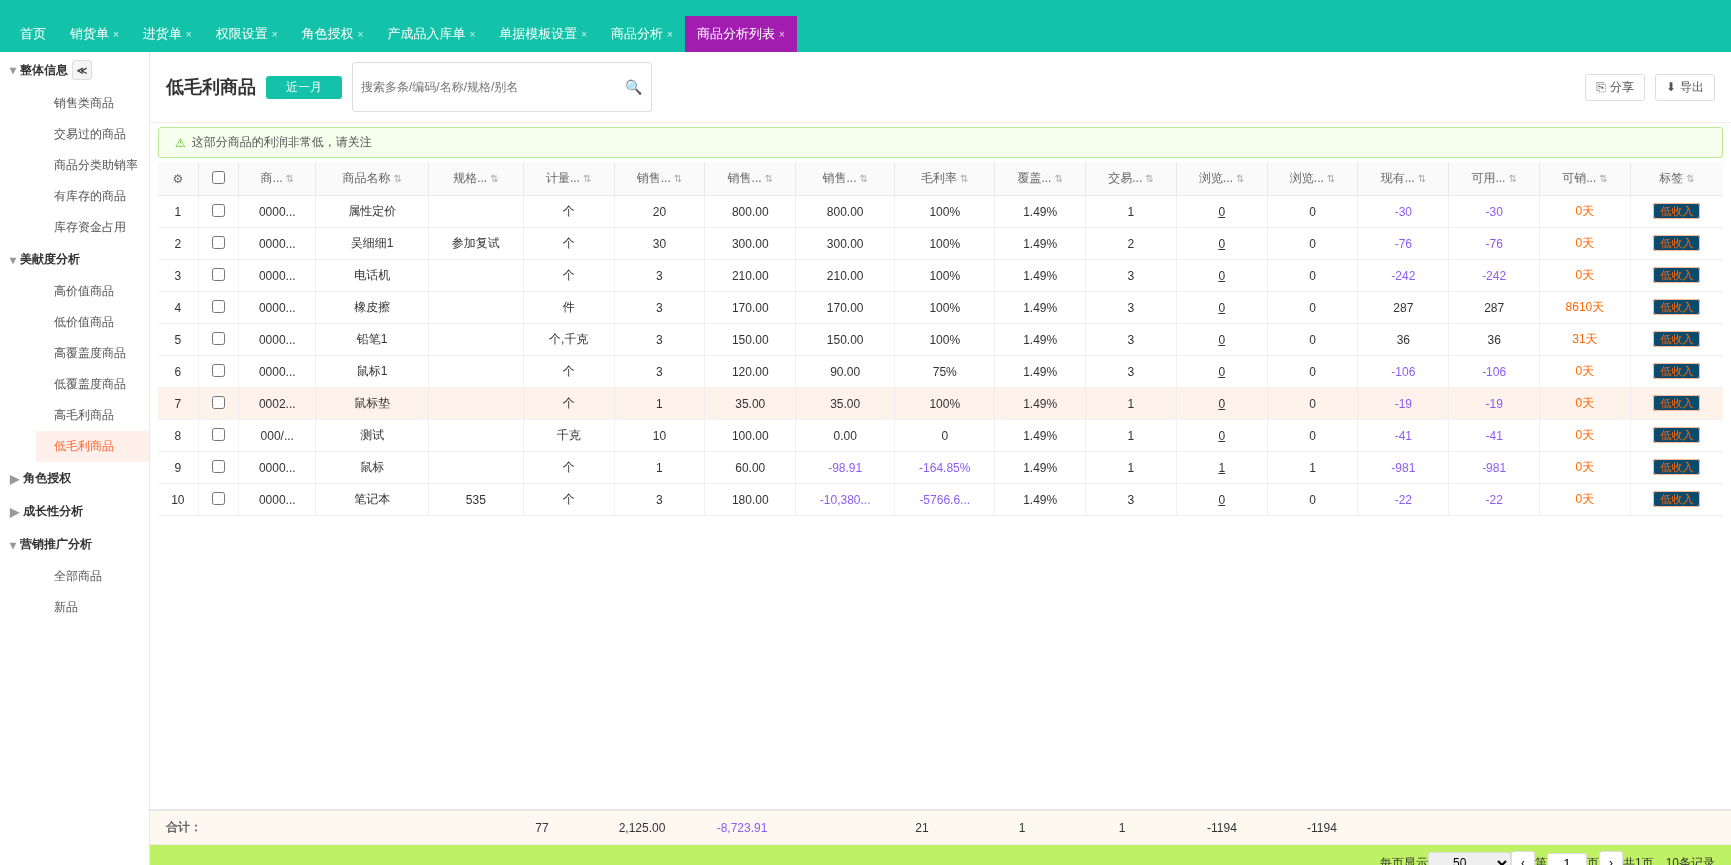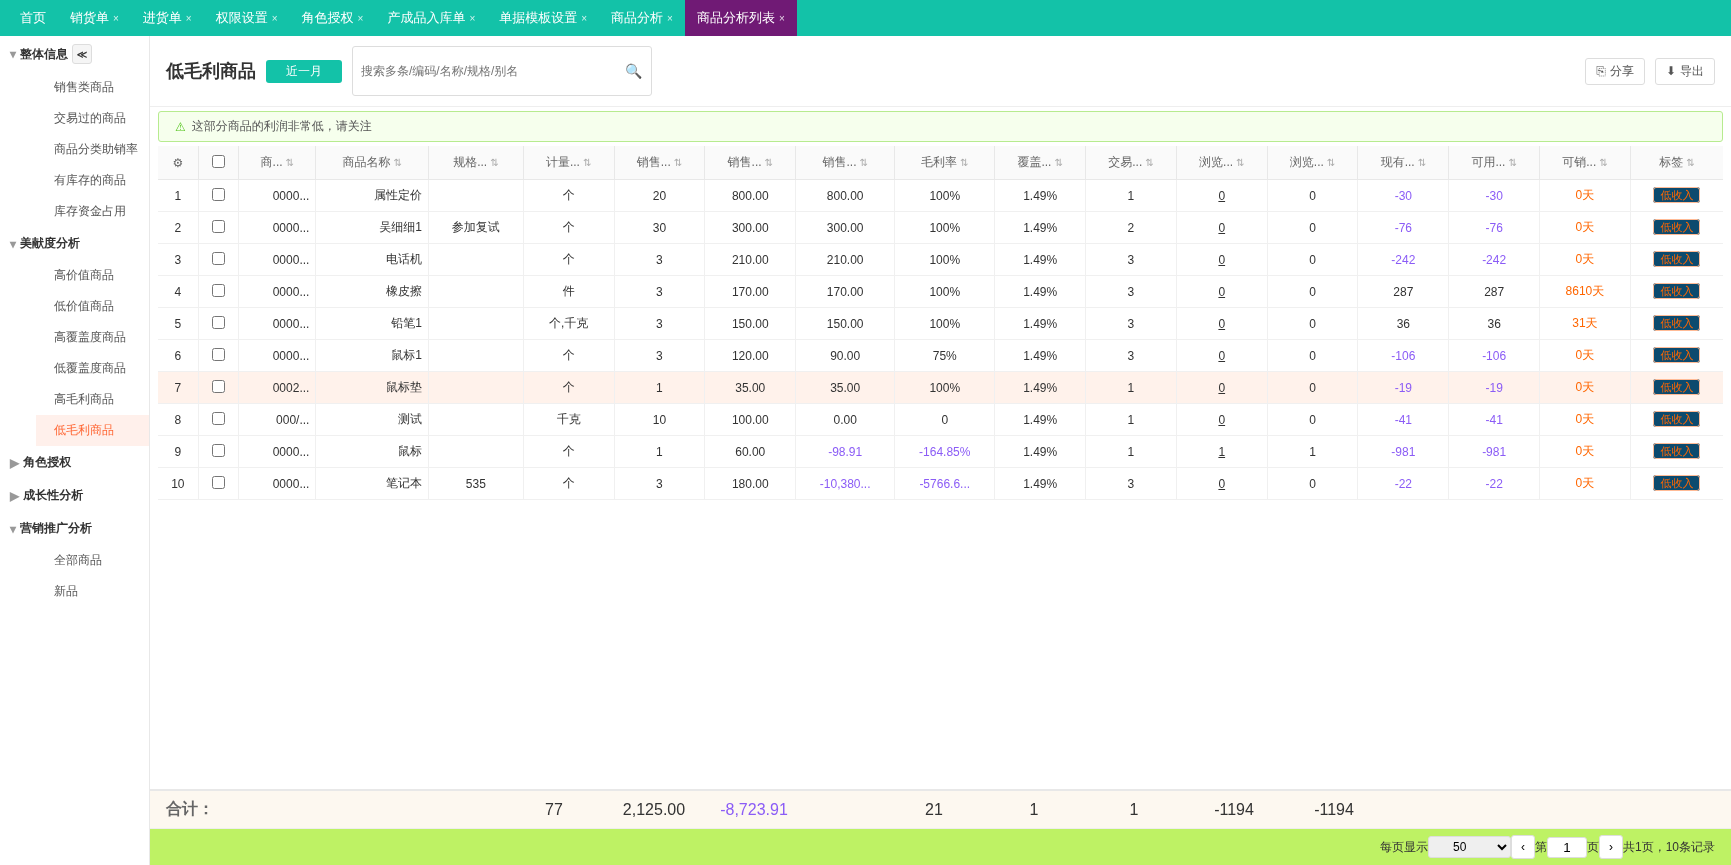--- a/index.html
+++ b/index.html
@@ -3,36 +3,36 @@
   <meta charset="utf-8">
   <style>
     * { box-sizing: border-box; margin: 0; padding: 0; }
     body { font-family: 'Microsoft YaHei', Arial, sans-serif; font-size: 12px; background: #f5f5f5; color: #333; }
     
     
     .top-nav {
       background: #00b fa0;
       background: #0bbfa0;
       display: flex;
-      align-items: flex-start;
-      height: 36px;
+      align-items: flex-end;
+      height: 52px;
       padding: 0 8px;
     }
     .top-nav { background: #13c2a8; }
     .nav-item {
       color: #fff;
       padding: 0 12px;
       height: 36px;
       display: flex;
       align-items: center;
       cursor: pointer;
       font-size: 13px;
       white-space: nowrap;
     }
-    .nav-item.active { background: #701a75; }
+    .nav-item.active { background: #a21caf; }
     .nav-item .close-x { margin-left: 4px; font-size: 10px; opacity: 0.8; }
 
     
     .main-layout { display: flex; height: calc(100vh - 36px); }
     
     
     .sidebar {
       width: 150px;
       background: #fff;
       border-right: 1px solid #e8e8e8;
@@ -153,42 +153,42 @@
     
     tbody tr { border-bottom: 1px solid #f0f0f0; }
     tbody tr.highlighted { background: #fff2eb; }
     tbody td {
       padding: 7px 6px;
       text-align: center;
       border-right: 1px solid #f0f0f0;
       white-space: nowrap;
     }
     tbody td:last-child { border-right: none; }
-    .text-left { text-align: right; }
+    .text-left { text-align: center; }
     .text-red { color: #8b5cf6; }
     .text-orange { color: #ff6600; }
     .link-underline { color: #333; text-decoration: underline; cursor: pointer; }
     .tag-badge {
       background: #0c4a6e;
       color: #ff6600;
       border: 1px solid #ffbb96;
       border-radius: 3px;
       padding: 1px 6px;
       font-size: 11px;
     }
     
     
     .table-footer {
       background: #fdf8f0;
       border-top: 2px solid #e8e8e8;
       padding: 8px 16px;
       display: flex;
       align-items: center;
       gap: 20px;
-      font-size: 16px;
+      font-size: 12px;
       flex-shrink: 0;
     }
     .footer-label { color: #666; font-weight: bold; }
     .footer-cell { min-width: 80px; text-align: center; }
 
     
     .pagination-bar {
       display: flex;
       align-items: center;
       justify-content: flex-end;

